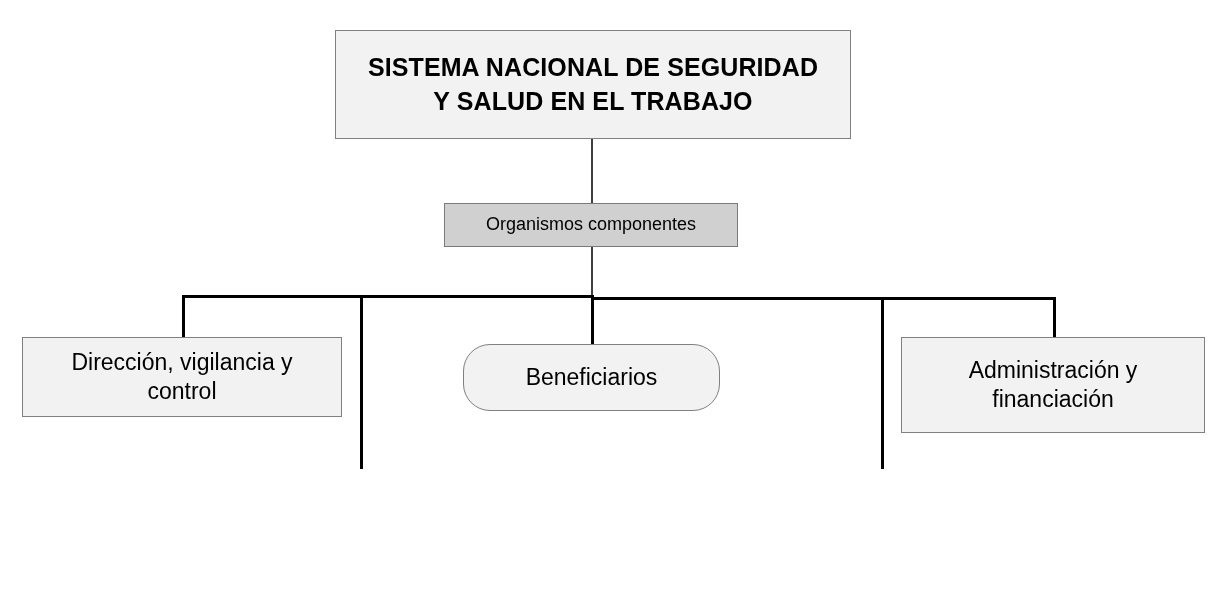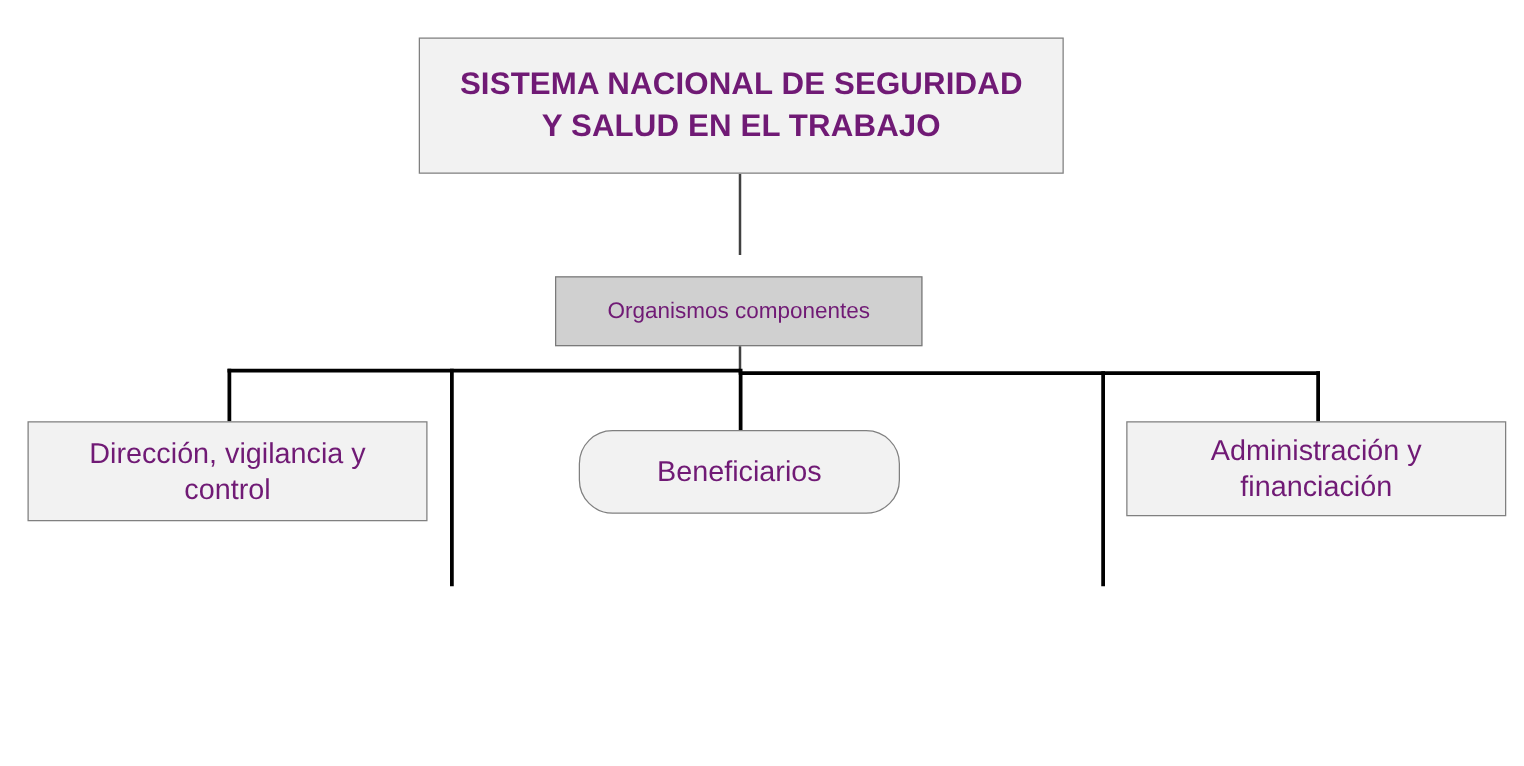--- a/index.html
+++ b/index.html
@@ -19,21 +19,21 @@
   
   .node {
     position: absolute;
     box-sizing: border-box;
     background: #f2f2f2;
     border: 1px solid #808080;
     display: flex;
     align-items: center;
     justify-content: center;
     text-align: center;
-    color: #701a75;
+    color: #000000;
     z-index: 3;
   }
   .node .label {
     display: block;
     width: 100%;
     white-space: pre-line;
     line-height: 1.28;
   }
 
   .node--root {
@@ -42,23 +42,23 @@
     width: 516px;
     height: 109px;
     font-size: 25px;
     font-weight: bold;
     letter-spacing: 0.1px;
   }
   .node--root .label { line-height: 1.35; }
 
   .node--tag {
     left: 444px;
-    top: 221px;
+    top: 203px;
     width: 294px;
-    height: 56px;
+    height: 44px;
     background: #d0d0d0;
     border: 1px solid #7a7a7a;
     font-size: 18px;
   }
 
   .node--left {
     left: 22px;
     top: 337px;
     width: 320px;
     height: 80px;
@@ -71,21 +71,21 @@
     width: 257px;
     height: 67px;
     font-size: 23px;
     border-radius: 27px;
   }
 
   .node--right {
     left: 901px;
     top: 337px;
     width: 304px;
-    height: 76px;
+    height: 96px;
     font-size: 23px;
   }
 
   .node--bottom-left {
     left: 221px;
     top: 468px;
     width: 281px;
     height: 128px;
     font-size: 23px;
   }

